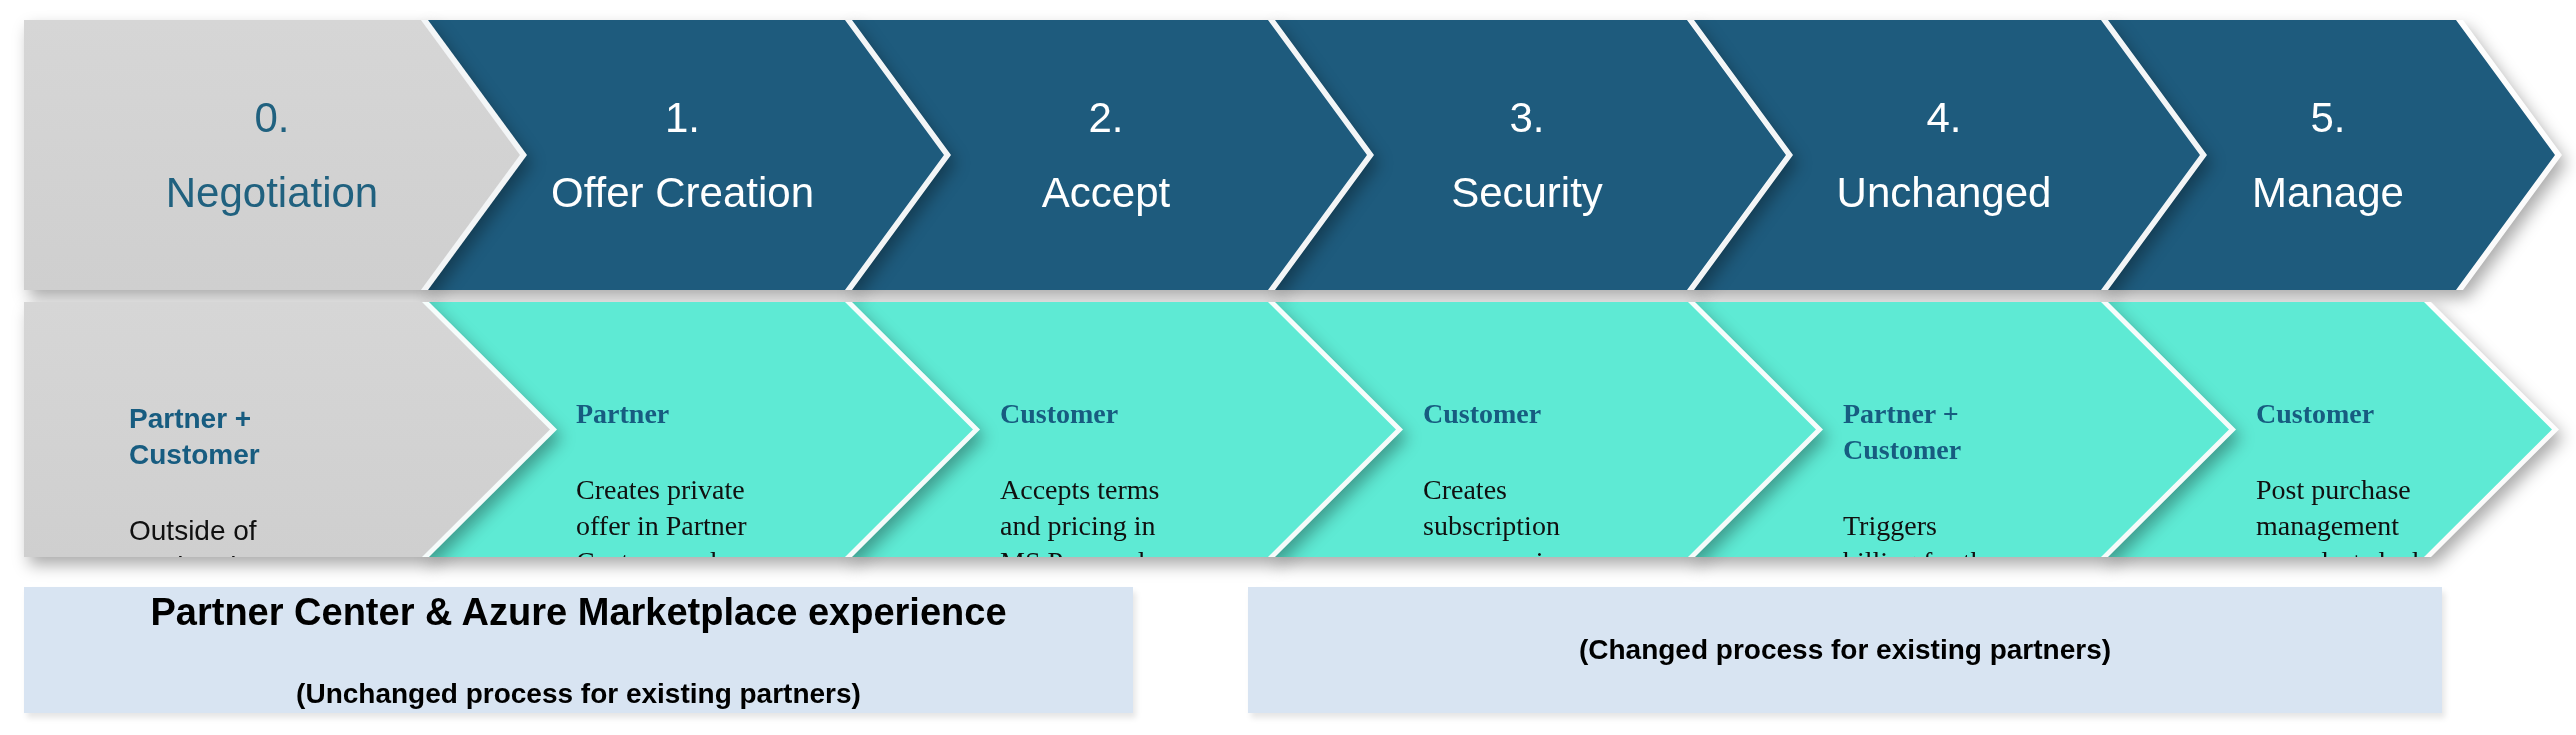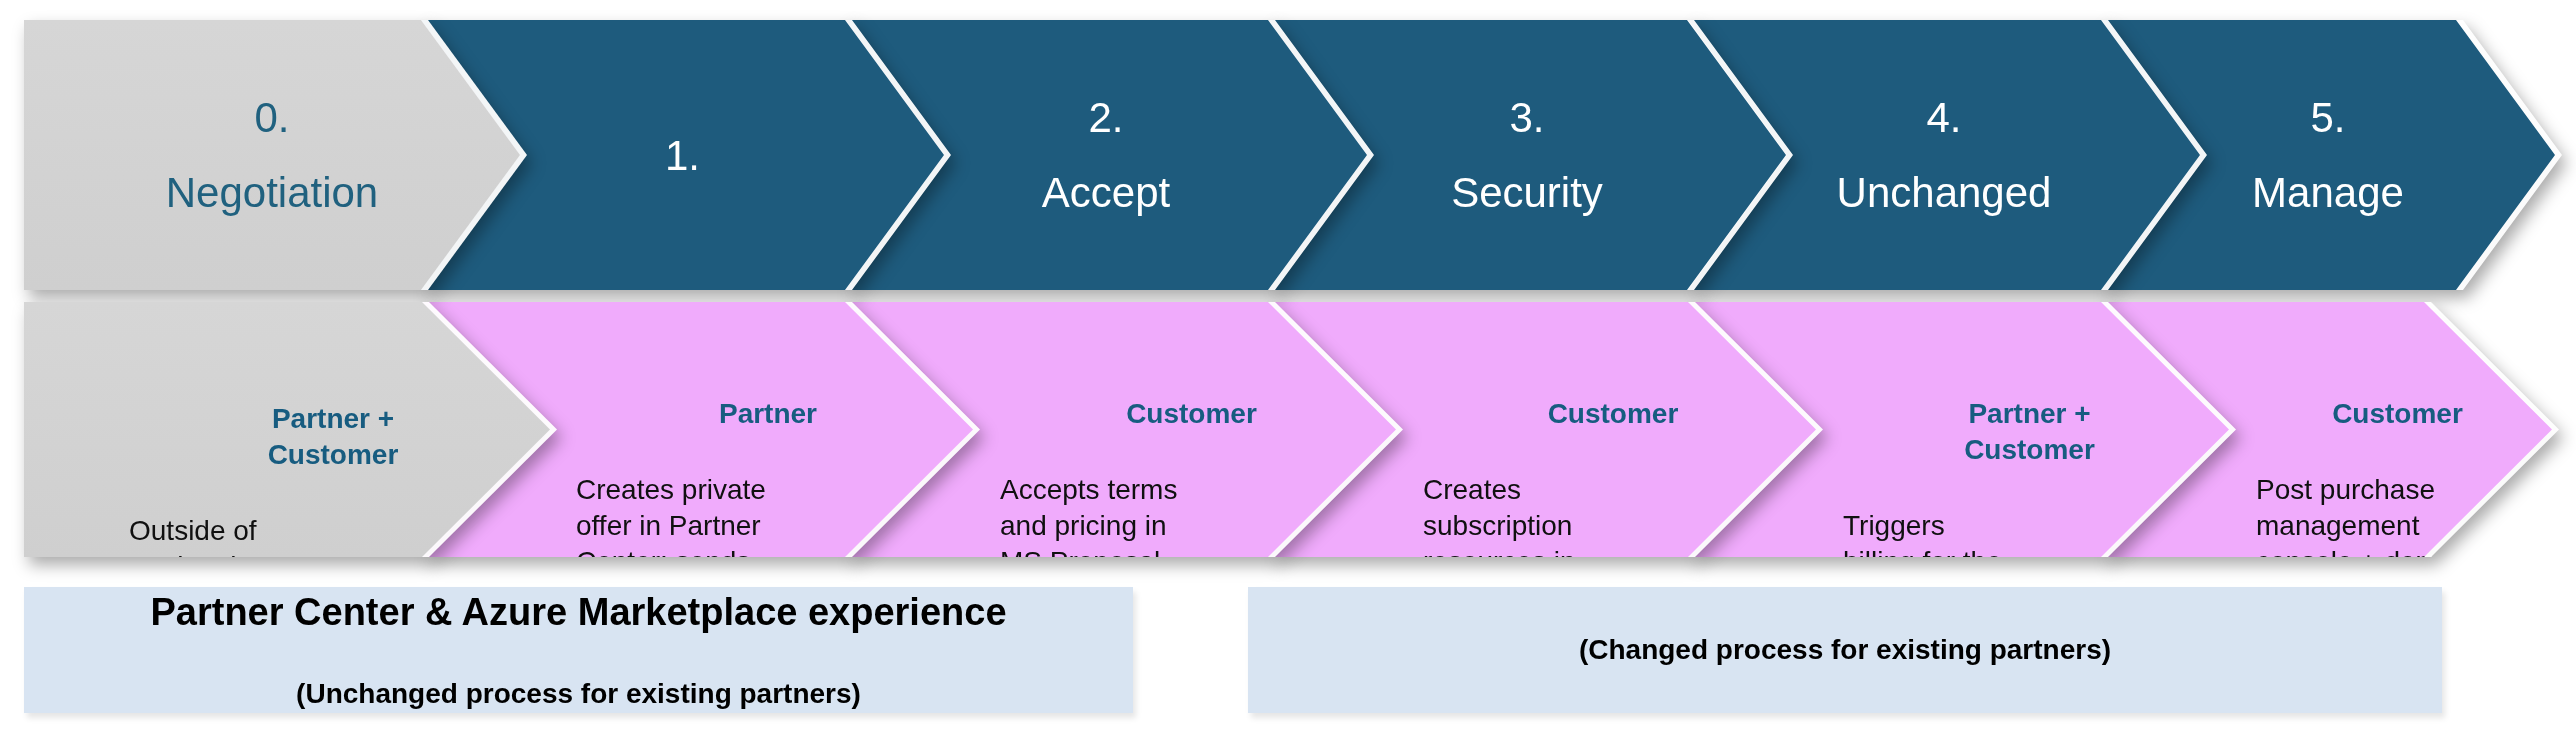--- a/index.html
+++ b/index.html
@@ -29,21 +29,21 @@
   }
   .p0{left:24px;width:496px;}
   .p1{left:421px;width:523px;}
   .p2{left:845px;width:522px;}
   .p3{left:1268px;width:518px;}
   .p4{left:1688px;width:512px;}
   .p5{left:2101px;width:454px;}
 
   .teal-fill{background:#1E5B7D;}
   .gray-fill{background:linear-gradient(180deg,#d6d6d6 0%,#cfcfcf 100%);}
-  .blue-fill{background:#f0abfc;}
+  .blue-fill{background:#5eead4;font-family:Liberation Serif, serif;}
 
   .stage-title{
     height:100%;display:flex;flex-direction:column;
     align-items:center;justify-content:center;gap:32px;
     font-size:42px;line-height:43px;color:#ffffff;
   }
   .r1.flat .stage-title{color:#20617F;}
 
   
   .r2{top:302px;height:255px;}
@@ -62,21 +62,21 @@
 
   .detail{
     box-sizing:border-box;height:100%;
     padding:58px 13px 0 155px;
     font-size:28px;line-height:36px;color:#101010;
     white-space:pre-line;
   }
   .r2.flat .detail{padding:63px 13px 0 105px;}
   .detail-role{
     font-weight:bold;color:#175C80;
-    margin:0 0 4px 0;white-space:pre-line;text-align:center;
+    margin:0 0 4px 0;white-space:pre-line;
   }
 
   
   .banner{
     position:absolute;top:587px;height:126px;
     background:#D8E4F2;
     display:flex;flex-direction:column;align-items:center;justify-content:center;gap:6.6px;
     box-shadow:3.3px 4.6px 6px rgba(0,0,0,0.10);
     color:#000;
   }
@@ -93,20 +93,21 @@
     <div class="stage-title">
       <div>0.</div>
       <div>Negotiation</div>
     </div>
   </div>
 </div>
 <div class="wrap shadowed r1 p1 z1">
   <div class="chev teal-fill">
     <div class="stage-title">
       <div>1.</div>
+      <div>Offer Creation</div>
     </div>
   </div>
 </div>
 <div class="wrap shadowed r1 p2 z2">
   <div class="chev teal-fill">
     <div class="stage-title">
       <div>2.</div>
       <div>Accept</div>
     </div>
   </div>

